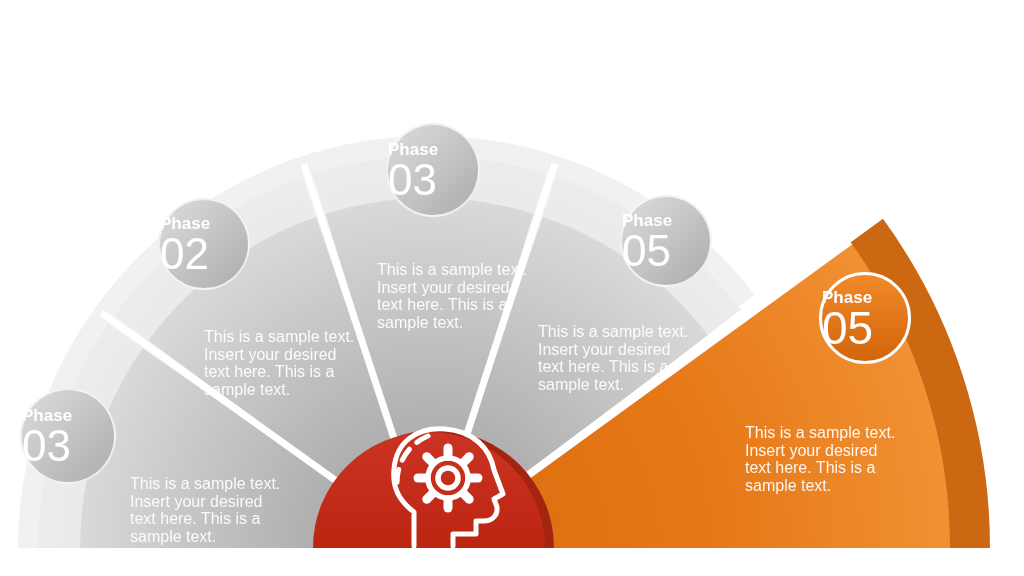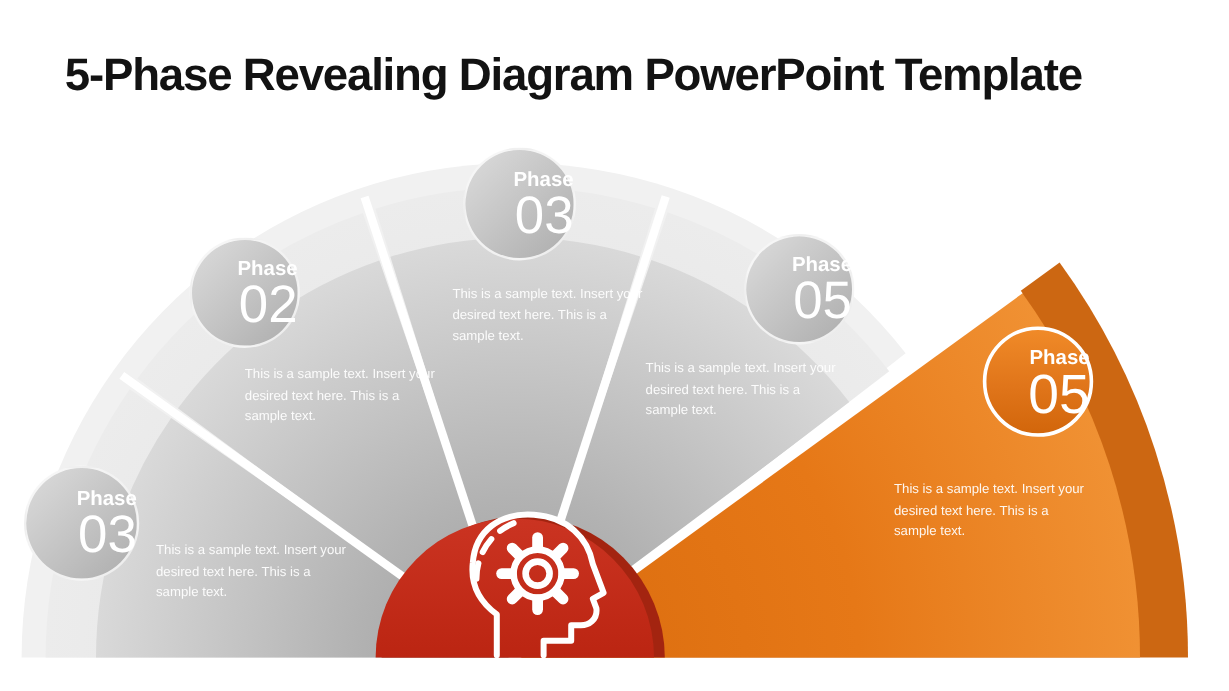--- a/index.html
+++ b/index.html
@@ -8,25 +8,25 @@
     overflow:hidden;font-family:"Liberation Sans",sans-serif;
   }
   #fan-svg{position:absolute;left:0;top:0;}
   .slide-title{
     position:absolute;left:54px;top:42px;width:900px;
     font-size:38px;font-weight:bold;letter-spacing:-1px;color:#121212;
     white-space:nowrap;
   }
   .wedge-text{
     position:absolute;width:160px;
-    font-size:11px;line-height:17.5px;color:rgba(255,255,255,0.93);
+    font-size:16px;line-height:17.5px;color:rgba(255,255,255,0.93);margin-top:24px;
   }
   .badge{
     position:absolute;border-radius:50%;
-    display:flex;flex-direction:column;align-items:flex-end;justify-content:center;
+    display:flex;flex-direction:column;align-items:flex-start;justify-content:center;
     background:linear-gradient(135deg,#dcdcdc 0%,#c2c2c2 55%,#acacac 100%);
     border:2px solid rgba(255,255,255,0.78);
     box-sizing:border-box;color:#fff;text-align:center;
   }
   .badge--orange{
     background:linear-gradient(180deg,#f08a28 0%,#e0751a 55%,#d2660b 100%);
     border:3px solid #ffffff;
   }
   .badge-label{font-size:17px;font-weight:bold;line-height:18px;margin-top:2px;}
   .badge-number{font-size:44px;font-weight:normal;line-height:42px;}
@@ -98,21 +98,20 @@
         <line x1="432.4" y1="462.4" x2="426.8" y2="456.8"></line>
         <line x1="426" y1="478" x2="418" y2="478"></line>
         <line x1="432.4" y1="493.6" x2="426.8" y2="499.2"></line>
         <line x1="448" y1="500" x2="448" y2="508"></line>
         <line x1="463.6" y1="493.6" x2="469.2" y2="499.2"></line>
       </g>
       <path d="M 428,436 A 50 50 0 0 0 398,492" stroke-dasharray="13 10"></path>
     </g>
   </svg>
 
-  <div class="slide-title">5-Phase Revealing Diagram PowerPoint Template</div>
 
   <div class="badge" style="left:20px;top:388px;width:96px;height:96px">
     <div class="badge-label">Phase</div>
     <div class="badge-number">03</div>
   </div>
   <div class="badge" style="left:158px;top:198px;width:92px;height:92px">
     <div class="badge-label">Phase</div>
     <div class="badge-number">02</div>
   </div>
   <div class="badge" style="left:386px;top:123px;width:94px;height:94px">

